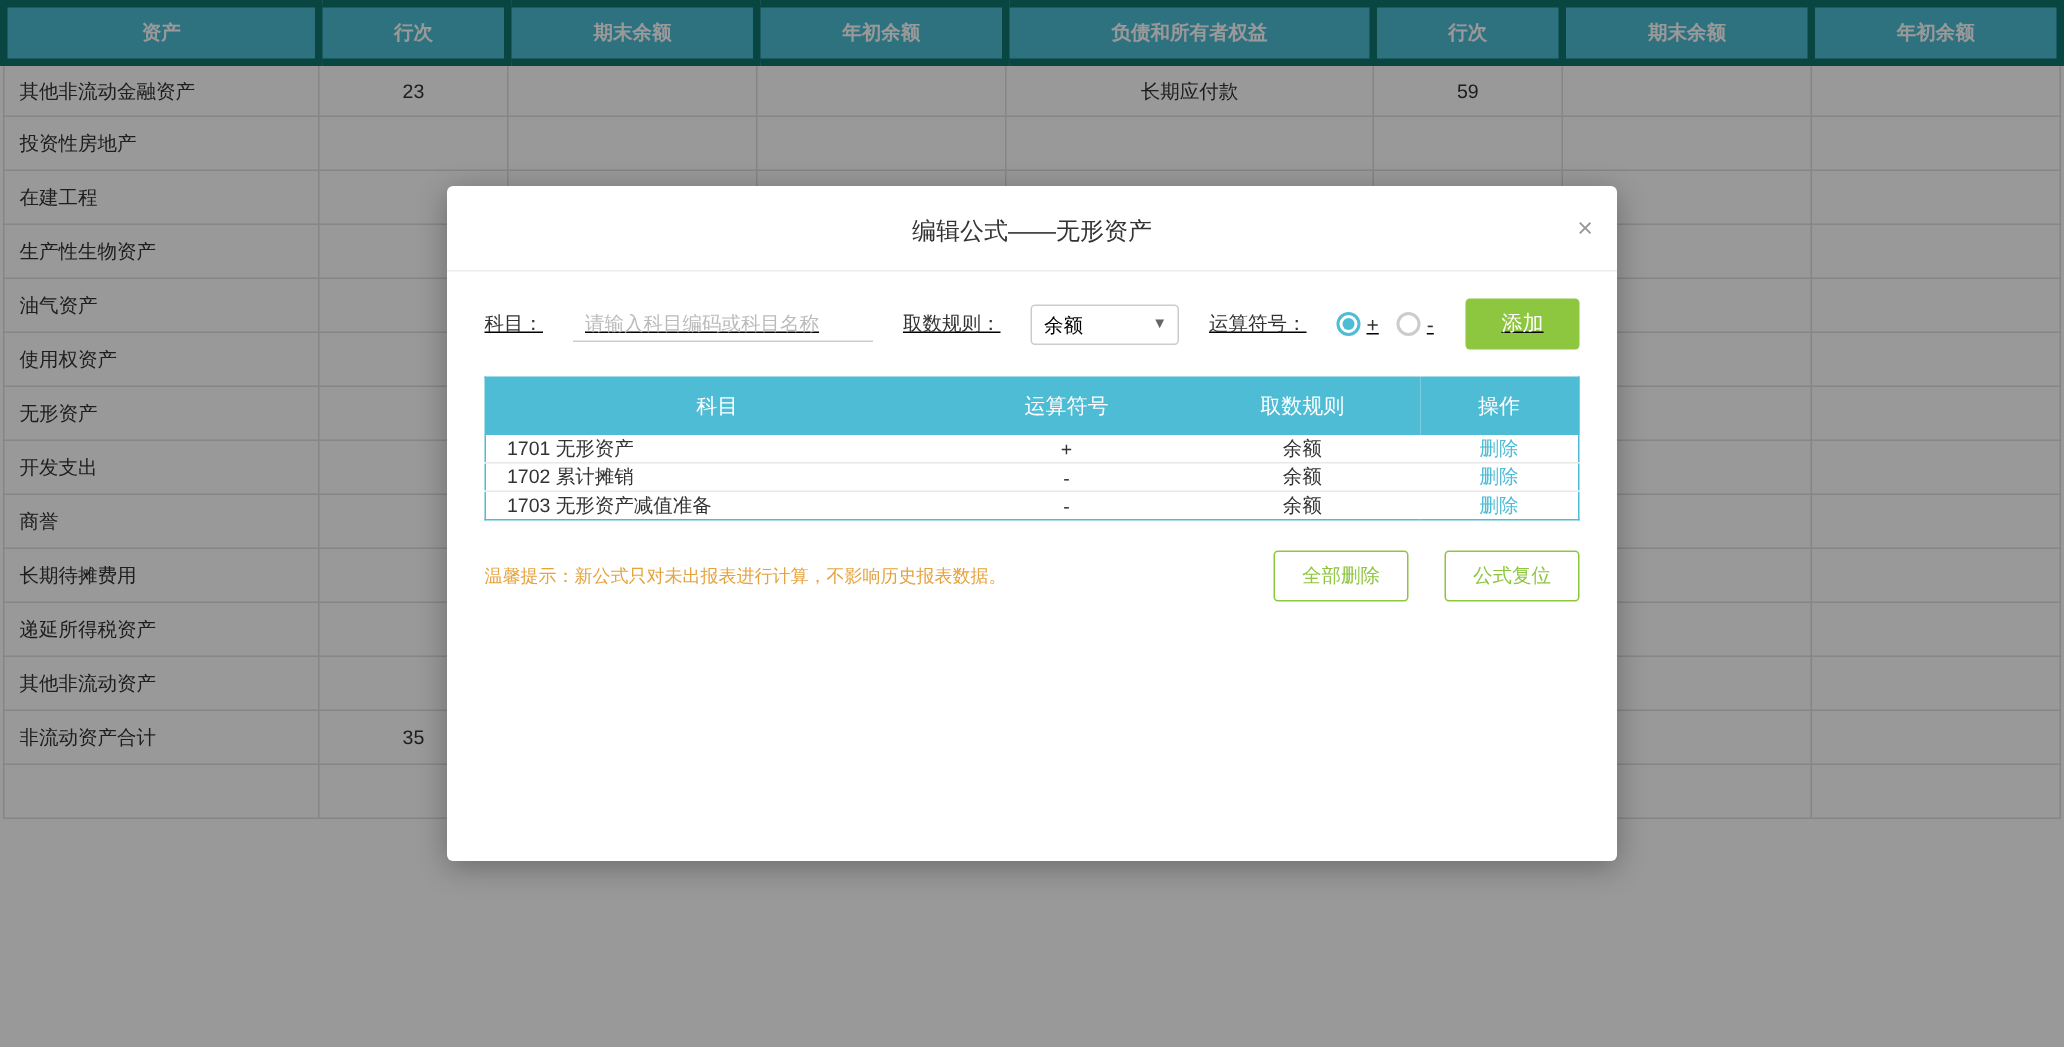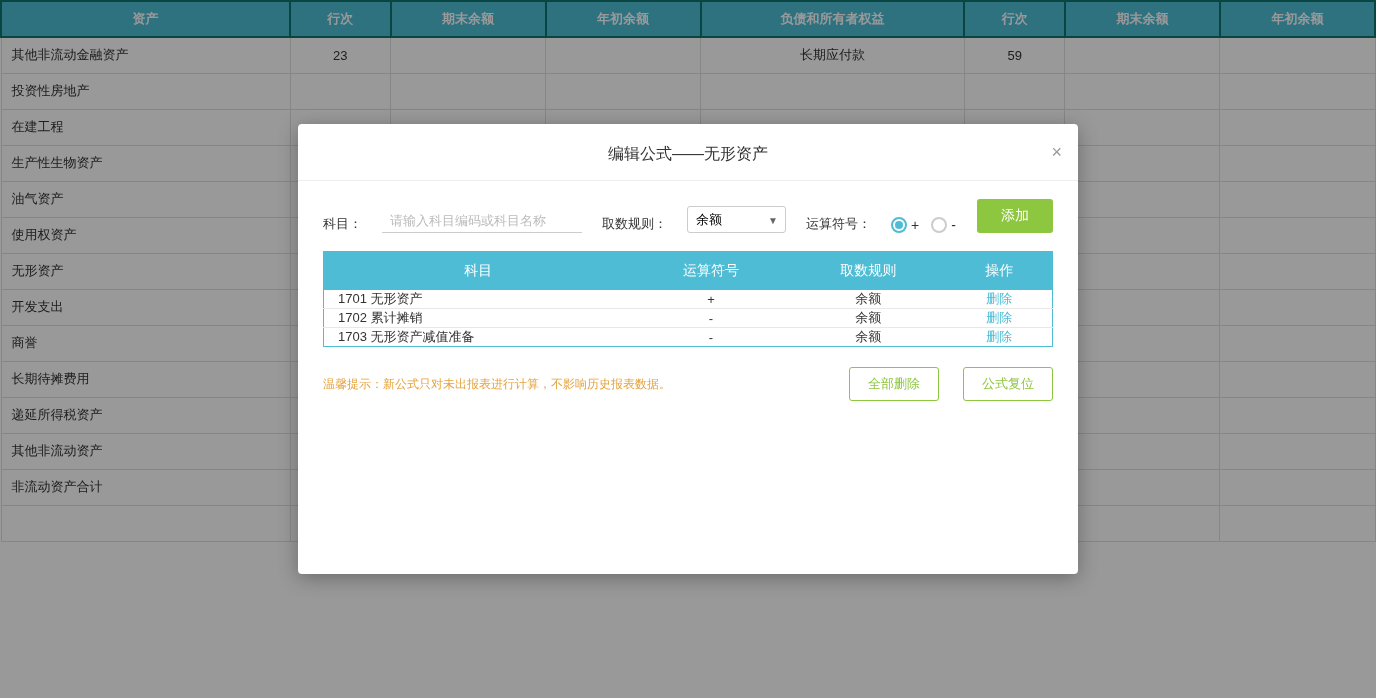--- a/index.html
+++ b/index.html
@@ -24,22 +24,22 @@
     .bg-table {
       width: 100%;
       border-collapse: collapse;
       color: #333;
       font-size: 13px;
     }
 
     .bg-table th {
       background: #4dbcd4;
       color: #fff;
-      padding: 8px 10px;
-      border: 2px solid #0f766e;
+      padding: 8px 26px;
+      border: 5px solid #0f766e;
       text-align: center;
       height: 36px;
     }
 
     .bg-table td {
       padding: 7px 10px;
       border: 1px solid #e0e0e0;
       text-align: center;
       color: #333;
       height: 36px;
@@ -93,23 +93,24 @@
       font-size: 18px;
       color: #999;
       background: none;
       border: none;
       line-height: 1;
     }
 
     
     .form-row {
       display: flex;
-      align-items: flex-end;
+      align-items: center;
       padding: 18px 25px;
       gap: 20px;
+      text-decoration: underline;
     }
 
     .form-label {
       color: #333;
       white-space: nowrap;
       font-size: 13px;
     }
 
     .form-input {
       border: none;

